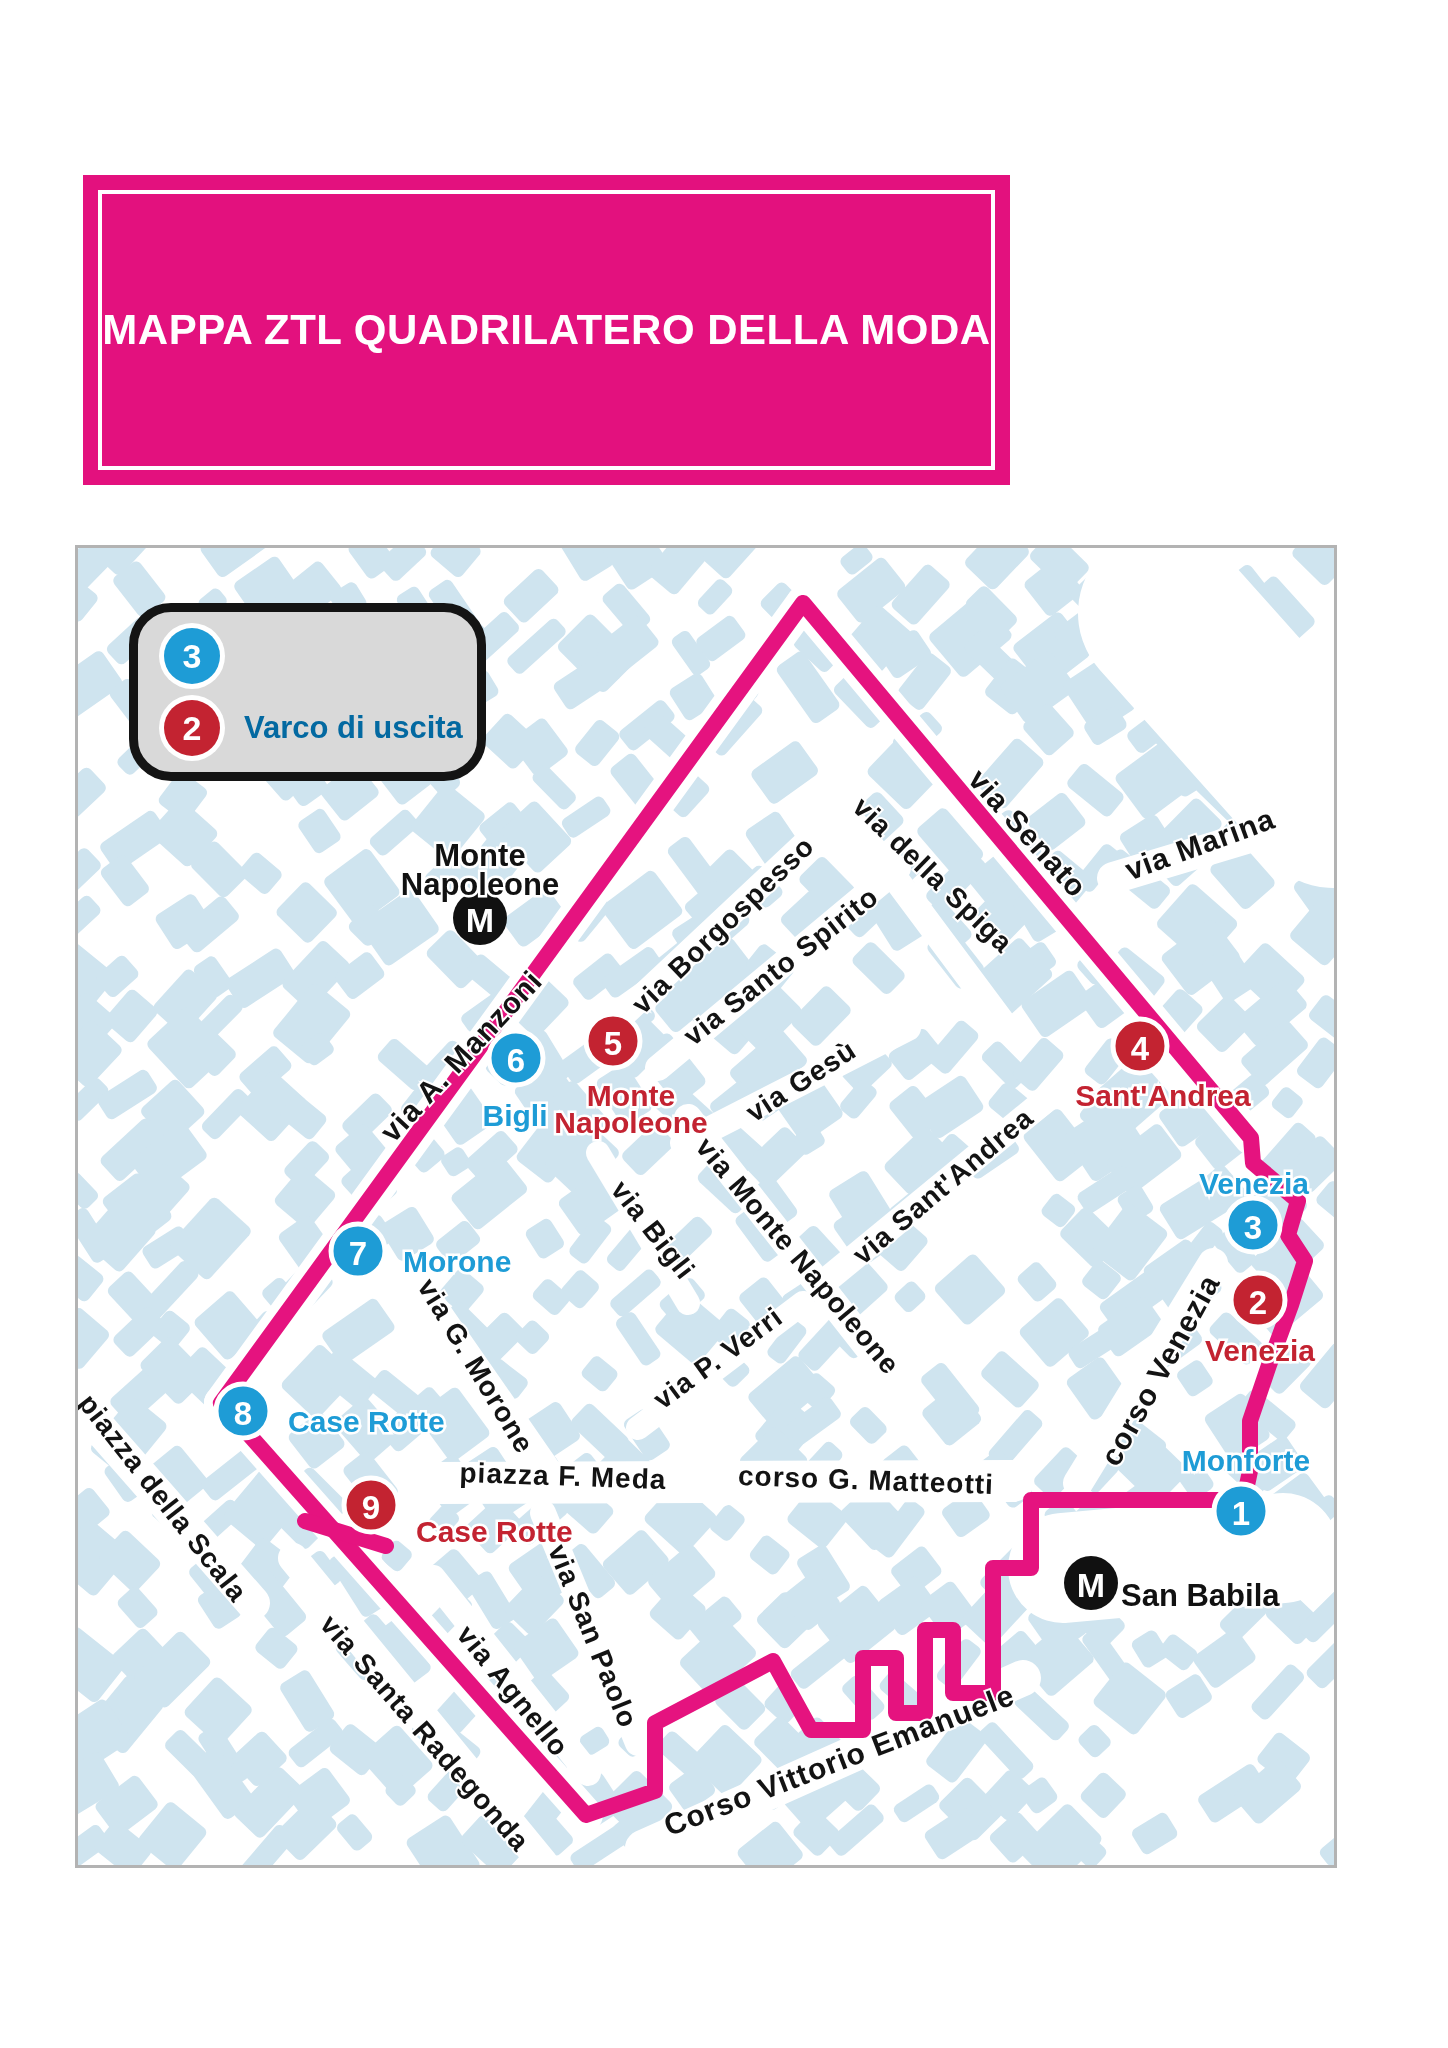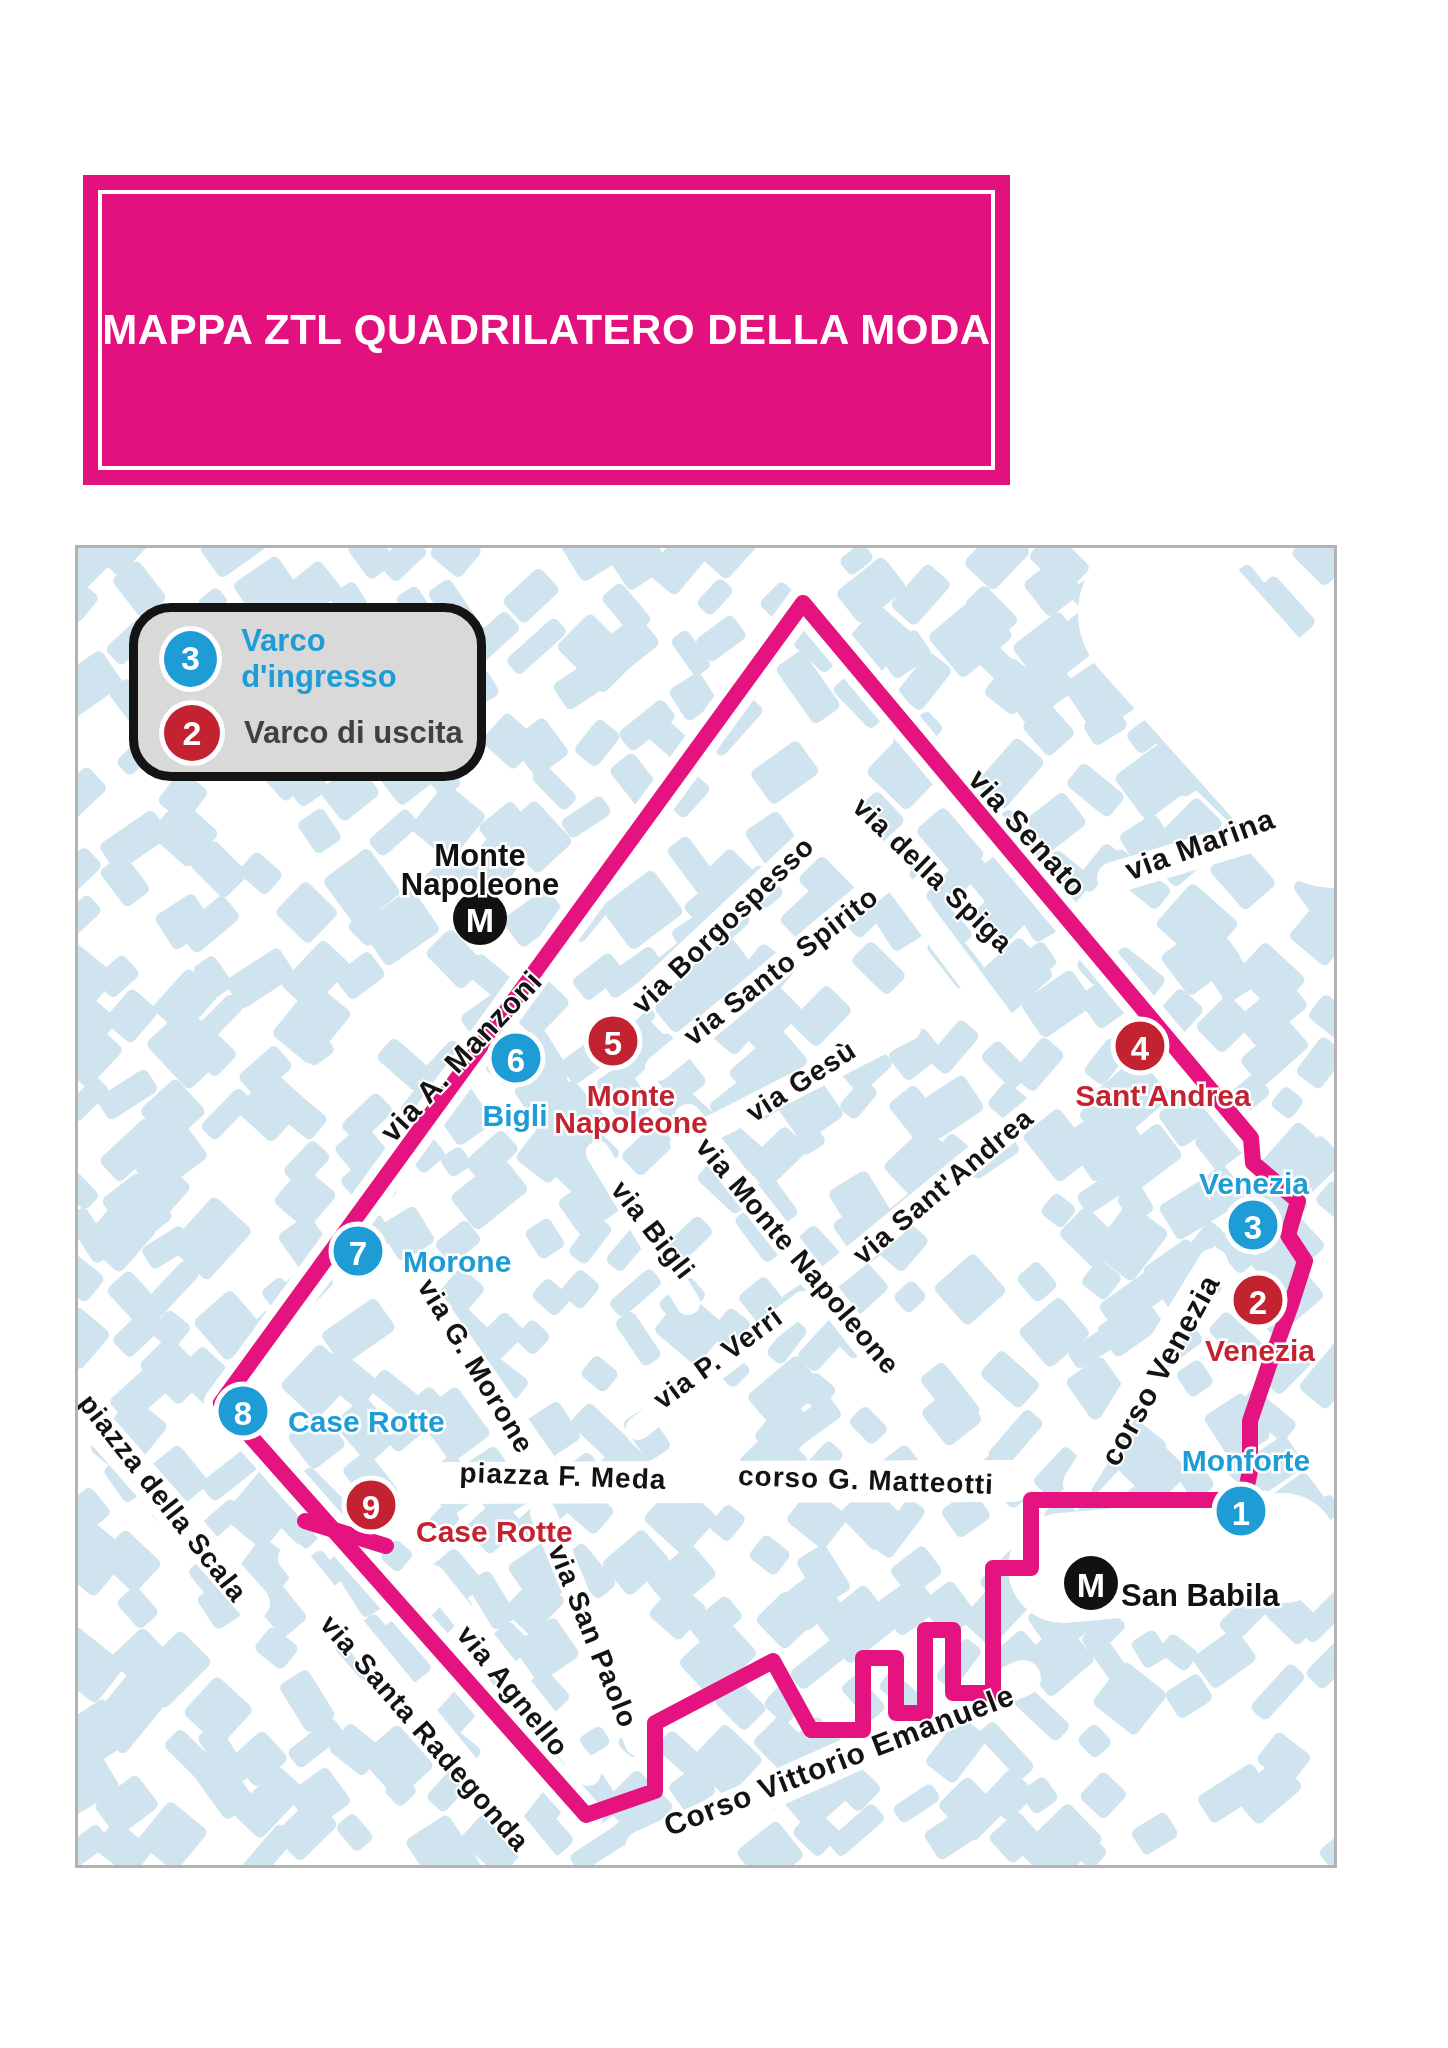--- a/index.html
+++ b/index.html
@@ -708,22 +708,21 @@
         <g>
           <circle cx="293" cy="957" r="27" fill="#C32331" stroke="#ffffff" stroke-width="5"></circle>
           <text x="293" y="959" text-anchor="middle" dominant-baseline="central" font-size="33" font-weight="bold" fill="#ffffff">9</text>
           <text x="338" y="983" text-anchor="start" dominant-baseline="central" font-size="30" font-weight="bold" fill="#C32331" stroke="#ffffff" stroke-width="5" paint-order="stroke">Case Rotte</text>
         </g>
       </svg>
 
     <div class="legend">
       <div class="legend-row">
         <div class="legend-circle" id="legend-c0" style="background: rgb(30, 156, 214);">3</div>
-        <div class="legend-label" id="legend-l0" style="color: rgb(30, 156, 214);">Varco d'ingresso</div>
       </div>
       <div class="legend-row">
         <div class="legend-circle" id="legend-c1" style="background: rgb(195, 35, 49);">2</div>
-        <div class="legend-label" id="legend-l1" style="color: #404040;">Varco di uscita</div>
+        <div class="legend-label" id="legend-l1" style="color: #0369a1;">Varco di uscita</div>
       </div>
     </div>
   </div>
 
 </div>
 
 </body></html>

